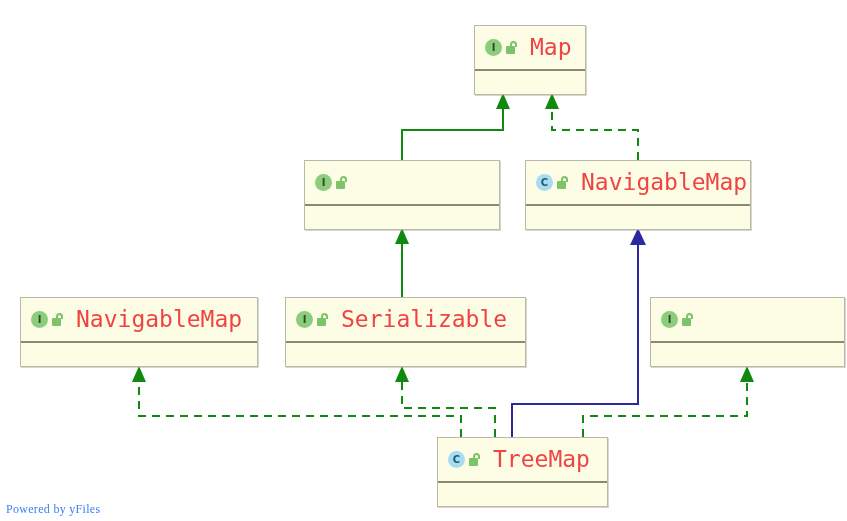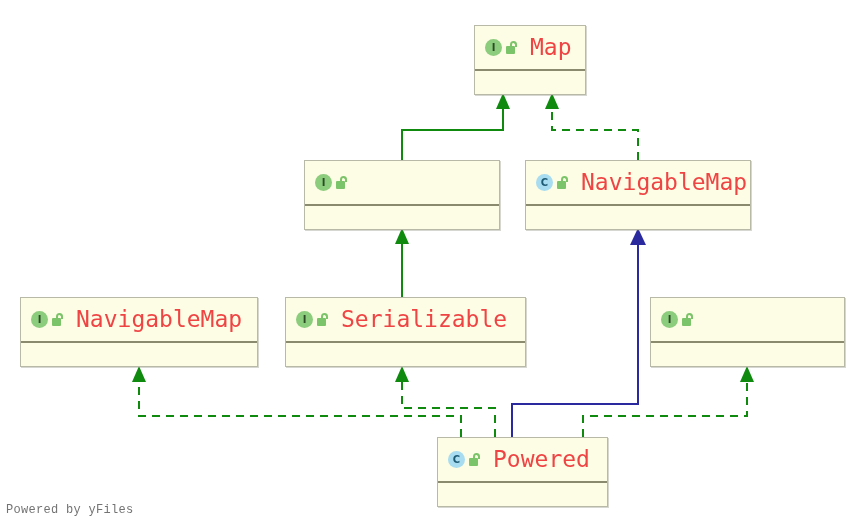--- a/index.html
+++ b/index.html
@@ -102,23 +102,23 @@
     top: 5px;
     width: 9px;
     height: 8px;
     background: #7cc46a;
     border-radius: 1px;
   }
   #watermark {
     position: absolute;
     left: 6px;
     bottom: 4px;
-    font-family: Liberation Mono, monospace;
+    font-family: Liberation Serif, serif;
     font-size: 12px;
-    color: #737373;
+    color: #3b82f6;
     letter-spacing: 0.3px;
     white-space: nowrap;
   }
 </style>
 </head>
 <body>
 
 <div id="diagram-canvas">
 
   <svg id="edge-layer" width="847" height="521" viewBox="0 0 847 521">
@@ -229,20 +229,20 @@
     <div class="uml-node-body"></div>
   </div>
 
   <div class="uml-node" style="left:437px; top:437px; width:171px; height:70px;">
     <div class="uml-node-header">
       <span class="type-icon class">C</span>
       <span class="lock-icon">
         <span class="shackle"></span>
           <span class="body"></span>
       </span>
-      <span class="uml-node-name">Powered</span>
+      <span class="uml-node-name">TreeMap</span>
     </div>
     <div class="uml-node-body"></div>
   </div>
 
   <div id="watermark">Powered by yFiles</div>
 
 </div>
 
 </body></html>

